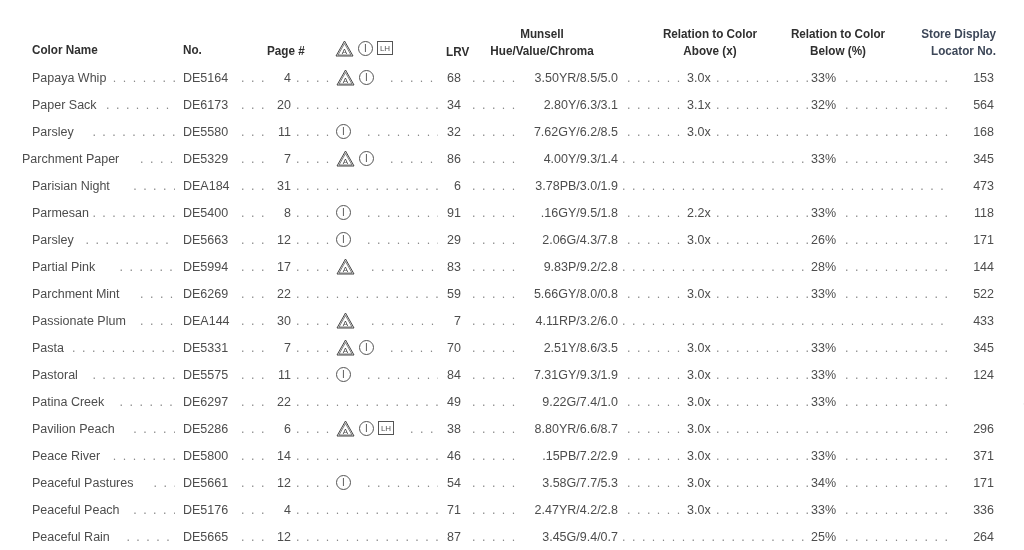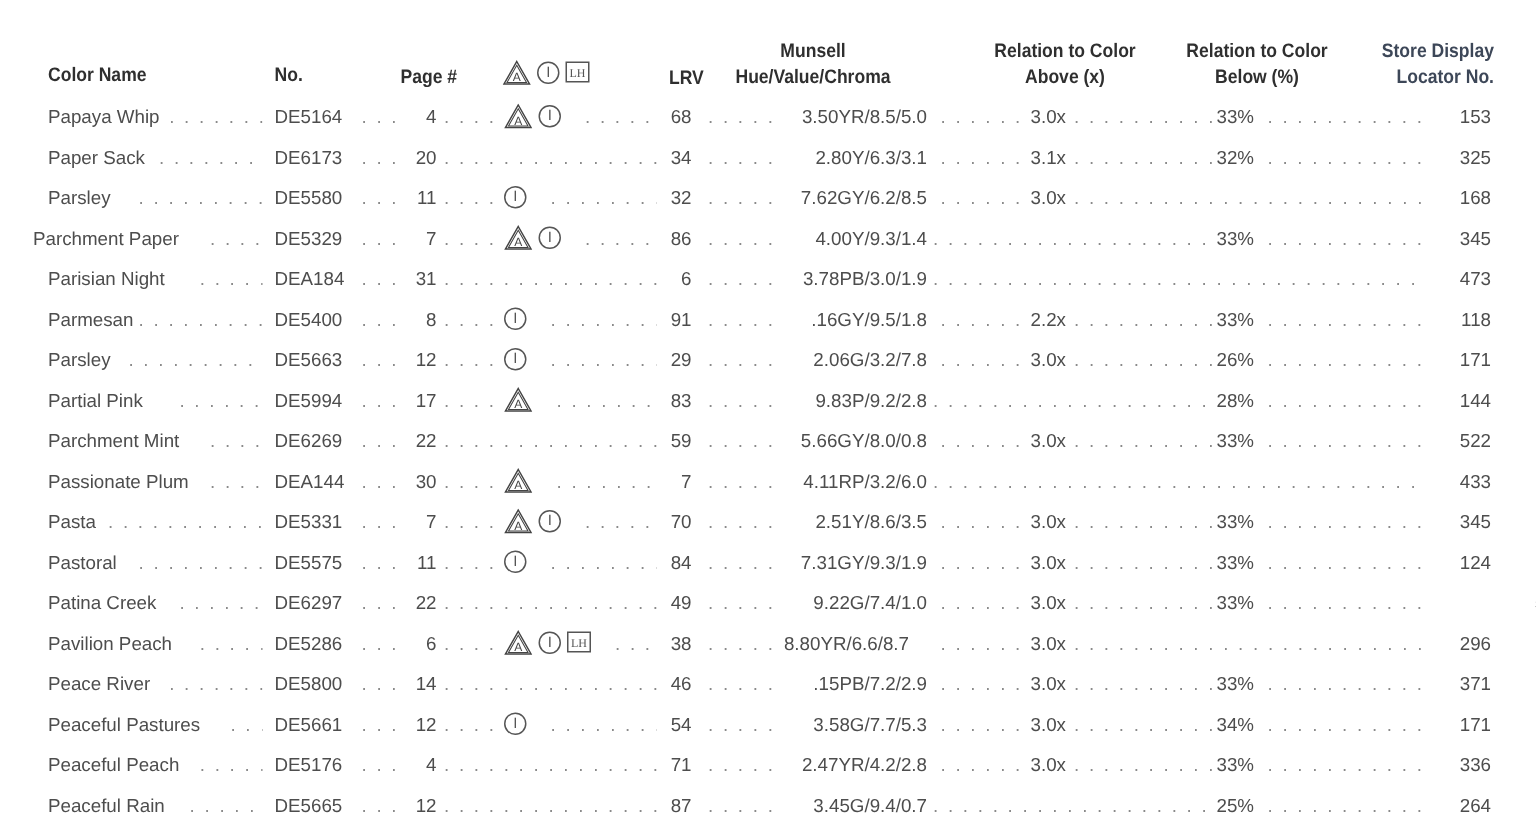--- a/index.html
+++ b/index.html
@@ -13,21 +13,21 @@
   }
   .hdr.right { text-align: right; transform-origin: right top; }
   .hdr.center { text-align: center; transform-origin: center top; }
   .hdr.blue { color: #3d4758; }
   .row { position: absolute; left: 0; width: 1024px; height: 27px; }
   .cell { position: absolute; font-size: 12.5px; top: 0; white-space: nowrap; color: #4d4d4d; line-height: 16px; }
   .dots { position: absolute; top: 0; font-size: 12.5px; color: #8a8a8a; overflow: hidden; white-space: nowrap; letter-spacing: 1.5px; line-height: 16px; }
   .icons { position: absolute; top: -3px; height: 20px; display: flex; gap: 4px; align-items: center; }
   .ico-tri { width: 19px; height: 17px; display: inline-block; }
   .ico-circ { width: 15px; height: 15px; border: 1px solid #555; border-radius: 50%; display: inline-flex; align-items: center; justify-content: center; font-size: 10px; color: #555; box-sizing: border-box; }
-  .ico-lh { width: 16px; height: 14px; border: 1px solid #555; display: inline-flex; align-items: center; justify-content: center; font-size: 8px; color: #555; box-sizing: border-box; font-family: Liberation Serif, serif; }
+  .ico-lh { width: 16px; height: 14px; border: 1px solid #555; display: inline-flex; align-items: center; justify-content: center; font-size: 8px; color: #555; box-sizing: border-box; font-family: Liberation Sans, sans-serif; }
   .r { text-align: right; }
 </style>
 </head>
 <body>
 
 <div class="hdr" style="left:32px; top:41px;">Color Name</div>
 <div class="hdr" style="left:183px; top:41px;">No.</div>
 <div class="hdr" style="left:267px; top:42px;">Page #</div>
 <div class="icons" style="left:335px; top:38px;">
   <svg class="ico-tri" viewBox="0 0 19 17">
@@ -91,21 +91,21 @@
       <span class="cell r" style="left:270px; width:21px">20</span>
       <span class="dots" style="left:296px; width:142px">. . . . . . . . . . . . . . . . . . . . . . . . . . . . . . . . . . . . . . . . . . . . . .</span>
       <span class="cell r" style="left:440px; width:21px">34</span>
       <span class="dots" style="left:472px; width:44px">. . . . . . . . . . . . . . . . . . . . . . . . . . . . . . . . . . . . . . . . . . . . . .</span>
       <span class="cell r" style="left:500px; width:118px">2.80Y/6.3/3.1</span>
       <span class="dots" style="left:627px; width:60px">. . . . . . . . . . . . . . . . . . . . . . . . . . . . . . . . . . . . . . . . . . . . . .</span>
       <span class="cell" style="left:687px">3.1x</span>
       <span class="dots" style="left:716px; width:94px">. . . . . . . . . . . . . . . . . . . . . . . . . . . . . . . . . . . . . . . . . . . . . .</span>
       <span class="cell" style="left:811px">32%</span>
       <span class="dots" style="left:845px; width:105px">. . . . . . . . . . . . . . . . . . . . . . . . . . . . . . . . . . . . . . . . . . . . . .</span>
-      <span class="cell r" style="left:950px; width:44px">325</span>
+      <span class="cell r" style="left:950px; width:44px">564</span>
     </div>
     <div class="row" style="top: 124px;">
       <span class="cell" style="left:32px">Parsley</span>
       <span class="dots" style="left:92.4px; width:82.6px">. . . . . . . . . . . . . . . . . . . . . . . . . . . . . . . . . . . . . . . . . . . . . .</span>
       <span class="cell" style="left:183px">DE5580</span>
       <span class="dots" style="left:241px; width:28px">. . . . . . . . . . . . . . . . . . . . . . . . . . . . . . . . . . . . . . . . . . . . . .</span>
       <span class="cell r" style="left:270px; width:21px">11</span>
       <span class="dots" style="left:296px; width:37px">. . . . . . . . . . . . . . . . . . . . . . . . . . . . . . . . . . . . . . . . . . . . . .</span>
       <span class="icons" style="left:336px">
         <span class="ico-circ">I</span>
@@ -183,21 +183,21 @@
       <span class="cell" style="left:183px">DE5663</span>
       <span class="dots" style="left:241px; width:28px">. . . . . . . . . . . . . . . . . . . . . . . . . . . . . . . . . . . . . . . . . . . . . .</span>
       <span class="cell r" style="left:270px; width:21px">12</span>
       <span class="dots" style="left:296px; width:37px">. . . . . . . . . . . . . . . . . . . . . . . . . . . . . . . . . . . . . . . . . . . . . .</span>
       <span class="icons" style="left:336px">
         <span class="ico-circ">I</span>
       </span>
       <span class="dots" style="left:367px; width:71px">. . . . . . . . . . . . . . . . . . . . . . . . . . . . . . . . . . . . . . . . . . . . . .</span>
       <span class="cell r" style="left:440px; width:21px">29</span>
       <span class="dots" style="left:472px; width:44px">. . . . . . . . . . . . . . . . . . . . . . . . . . . . . . . . . . . . . . . . . . . . . .</span>
-      <span class="cell r" style="left:500px; width:118px">2.06G/3.2/7.8</span>
+      <span class="cell r" style="left:500px; width:118px">2.06G/4.3/7.8</span>
       <span class="dots" style="left:627px; width:60px">. . . . . . . . . . . . . . . . . . . . . . . . . . . . . . . . . . . . . . . . . . . . . .</span>
       <span class="cell" style="left:687px">3.0x</span>
       <span class="dots" style="left:716px; width:94px">. . . . . . . . . . . . . . . . . . . . . . . . . . . . . . . . . . . . . . . . . . . . . .</span>
       <span class="cell" style="left:811px">26%</span>
       <span class="dots" style="left:845px; width:105px">. . . . . . . . . . . . . . . . . . . . . . . . . . . . . . . . . . . . . . . . . . . . . .</span>
       <span class="cell r" style="left:950px; width:44px">171</span>
     </div>
     <div class="row" style="top: 259px;">
       <span class="cell" style="left:32px">Partial Pink</span>
       <span class="dots" style="left:119.6px; width:55.400000000000006px">. . . . . . . . . . . . . . . . . . . . . . . . . . . . . . . . . . . . . . . . . . . . . .</span>
@@ -335,21 +335,21 @@
           <polygon points="9.5,1 18,16 1,16" fill="none" stroke="#444" stroke-width="1"></polygon>
           <polygon points="9.5,3.5 16,15 3,15" fill="none" stroke="#444" stroke-width="0.7"></polygon>
           <text x="9.5" y="14" font-size="8" text-anchor="middle" fill="#444" font-family="Liberation Sans, sans-serif">A</text>
         </svg>
         <span class="ico-circ">I</span>
         <span class="ico-lh">LH</span>
       </span>
       <span class="dots" style="left:410px; width:28px">. . . . . . . . . . . . . . . . . . . . . . . . . . . . . . . . . . . . . . . . . . . . . .</span>
       <span class="cell r" style="left:440px; width:21px">38</span>
       <span class="dots" style="left:472px; width:44px">. . . . . . . . . . . . . . . . . . . . . . . . . . . . . . . . . . . . . . . . . . . . . .</span>
-      <span class="cell r" style="left:488px; width:118px">8.80YR/6.6/8.7</span>
+      <span class="cell r" style="left:500px; width:118px">8.80YR/6.6/8.7</span>
       <span class="dots" style="left:627px; width:60px">. . . . . . . . . . . . . . . . . . . . . . . . . . . . . . . . . . . . . . . . . . . . . .</span>
       <span class="cell" style="left:687px">3.0x</span>
       <span class="dots" style="left:716px; width:234px">. . . . . . . . . . . . . . . . . . . . . . . . . . . . . . . . . . . . . . . . . . . . . .</span>
       <span class="cell r" style="left:950px; width:44px">296</span>
     </div>
     <div class="row" style="top: 448px;">
       <span class="cell" style="left:32px">Peace River</span>
       <span class="dots" style="left:112.8px; width:62.2px">. . . . . . . . . . . . . . . . . . . . . . . . . . . . . . . . . . . . . . . . . . . . . .</span>
       <span class="cell" style="left:183px">DE5800</span>
       <span class="dots" style="left:241px; width:28px">. . . . . . . . . . . . . . . . . . . . . . . . . . . . . . . . . . . . . . . . . . . . . .</span>

